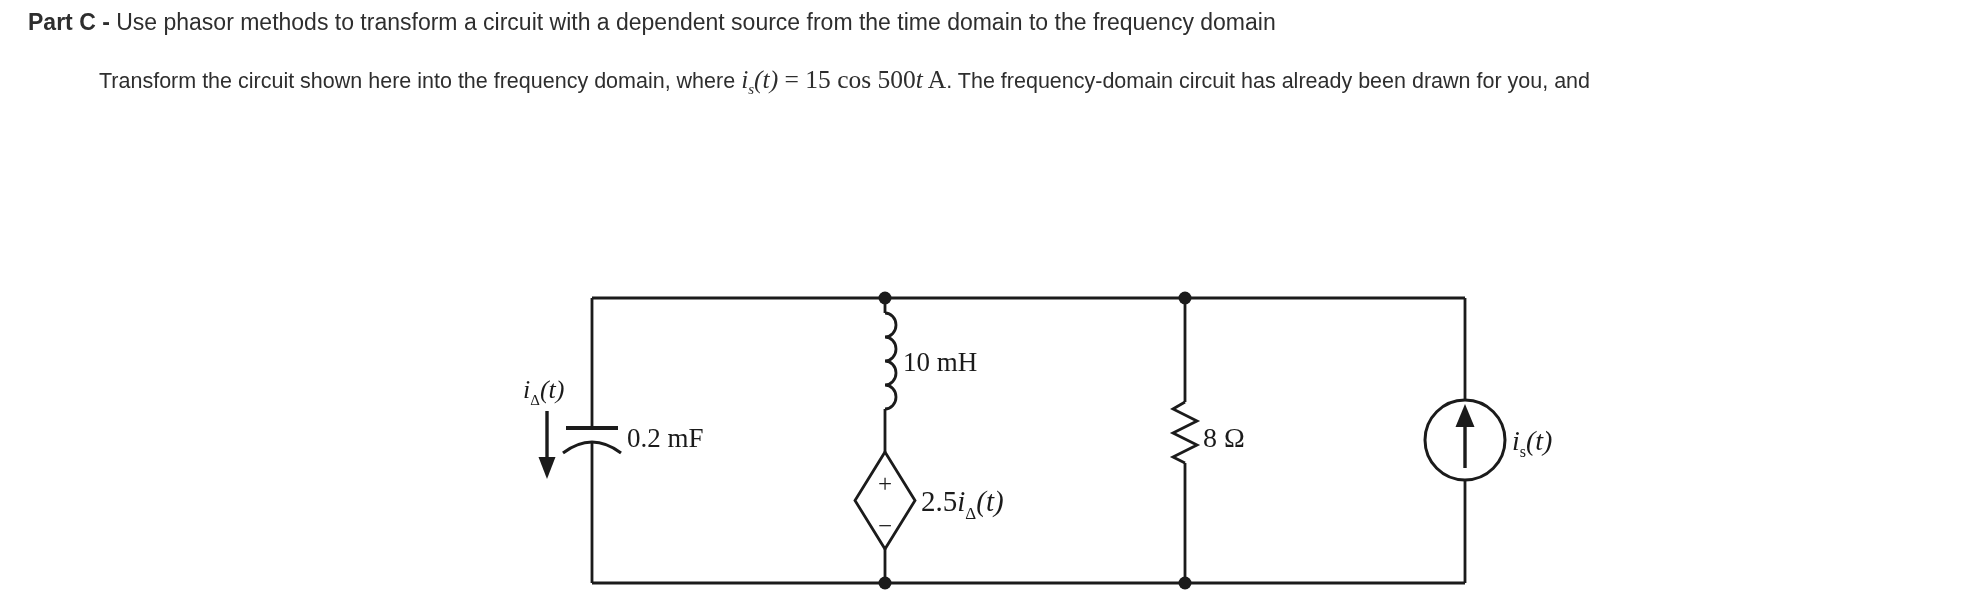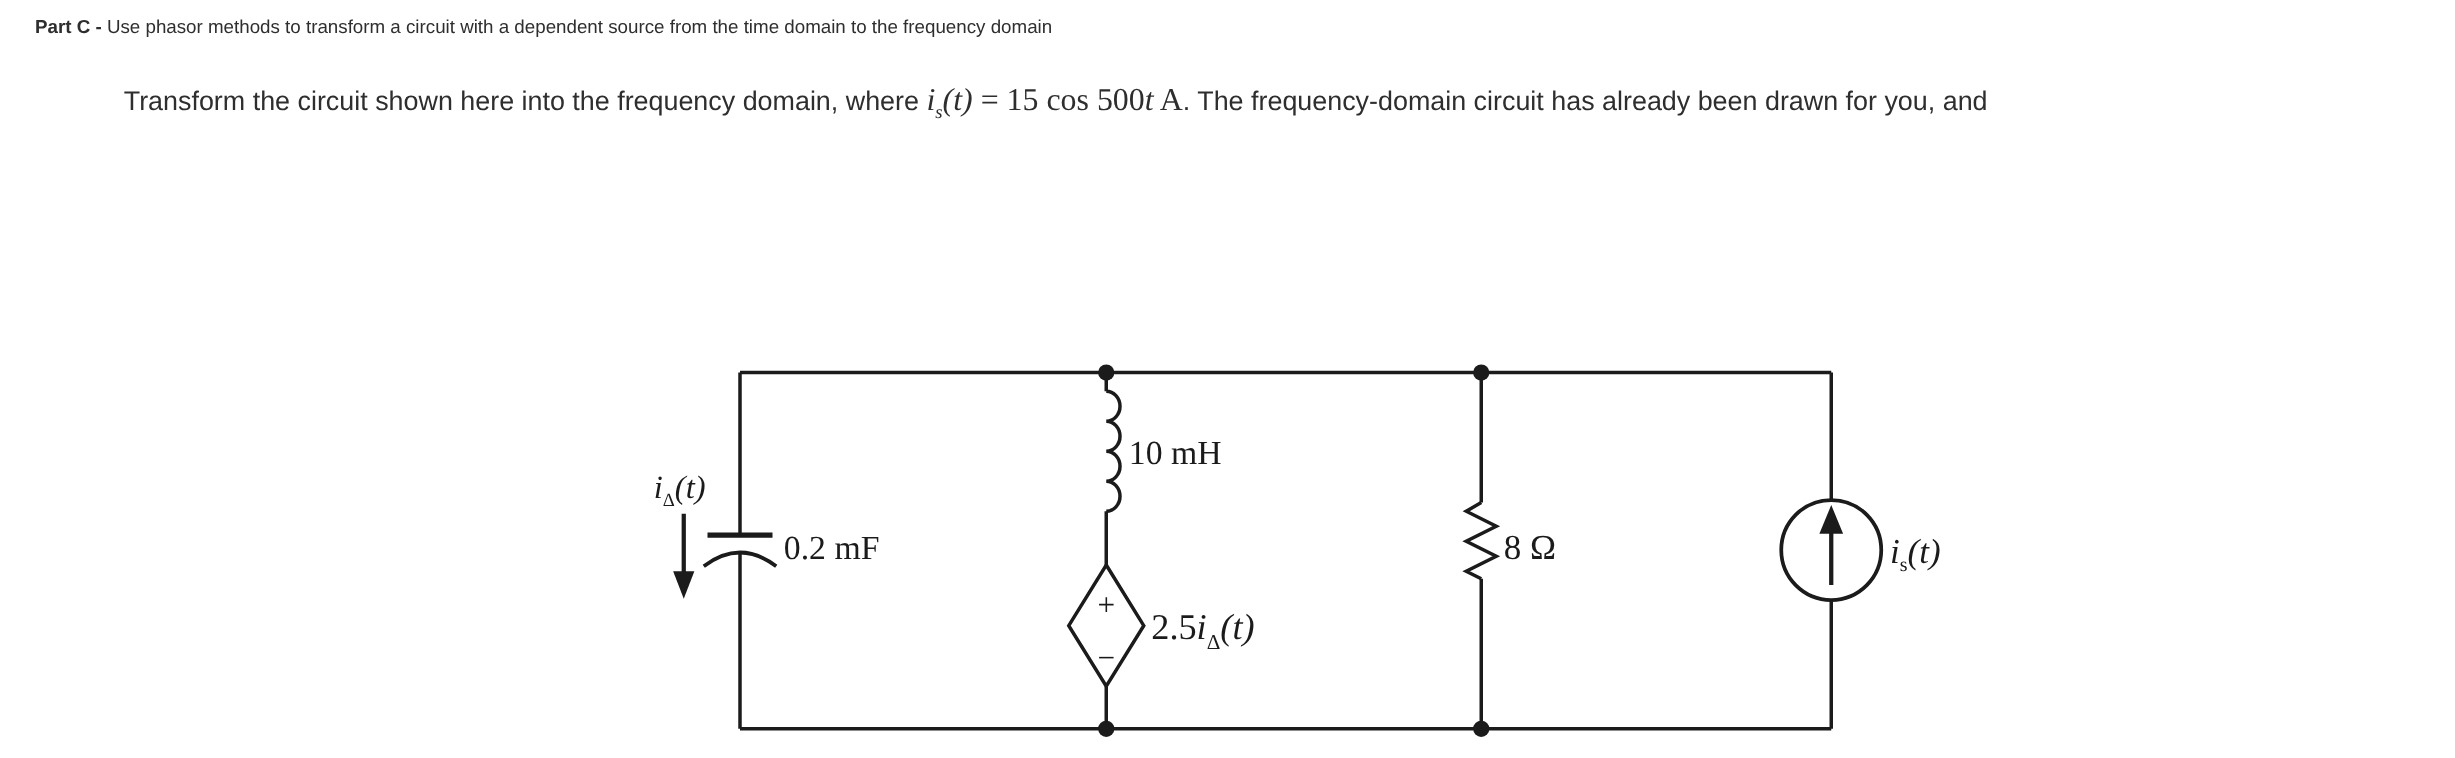--- a/index.html
+++ b/index.html
@@ -15,21 +15,21 @@
     width: 1964px;
     height: 606px;
     background: #ffffff;
     color: var(--text, #2e2e2e);
   }
   .title-line {
     position: absolute;
     left: 28px;
     top: 8px;
     font-family: "Liberation Sans", sans-serif;
-    font-size: 15px;
+    font-size: 23px;
     line-height: 28px;
     color: var(--text, #2e2e2e);
     white-space: nowrap;
   }
   .title-line .bold { font-weight: 700; }
   .statement {
     position: absolute;
     left: 84px;
     top: 57px;
     width: 1870px;

